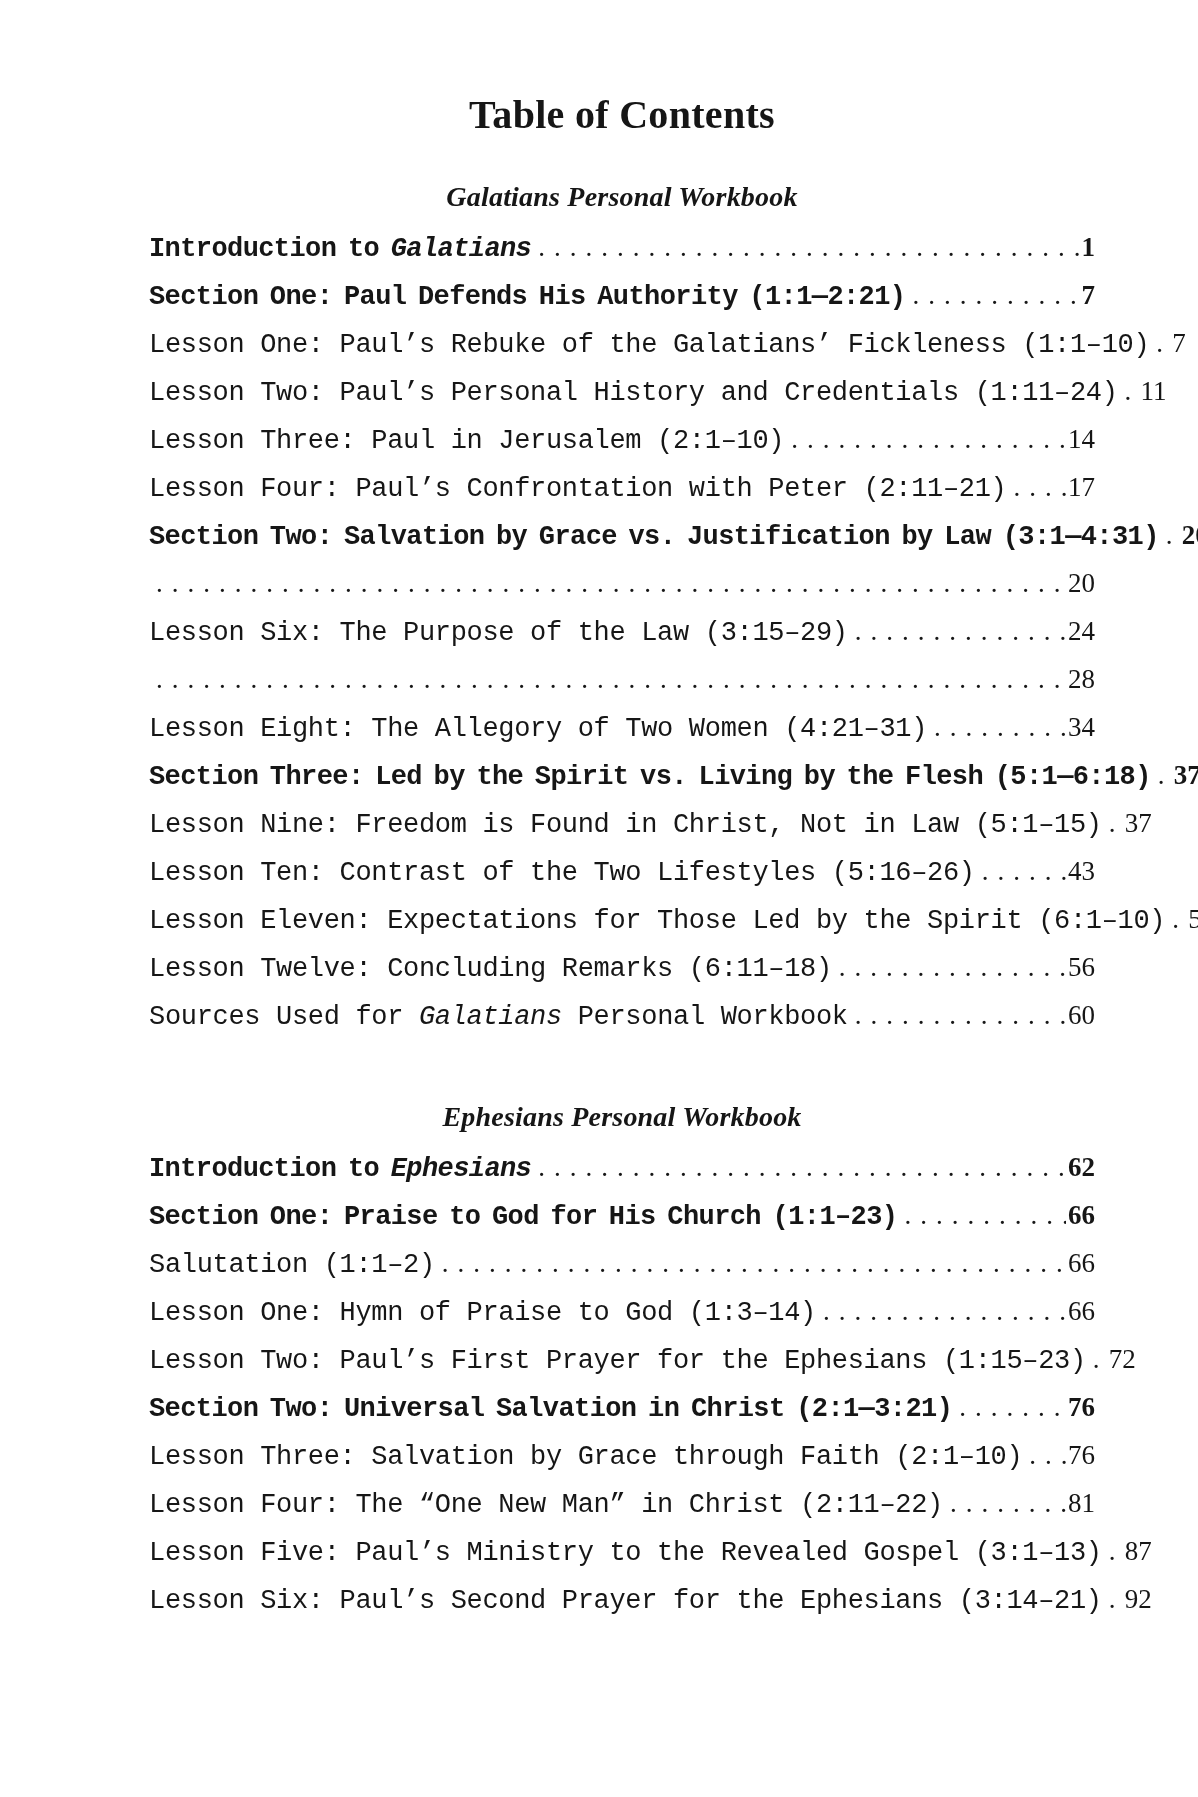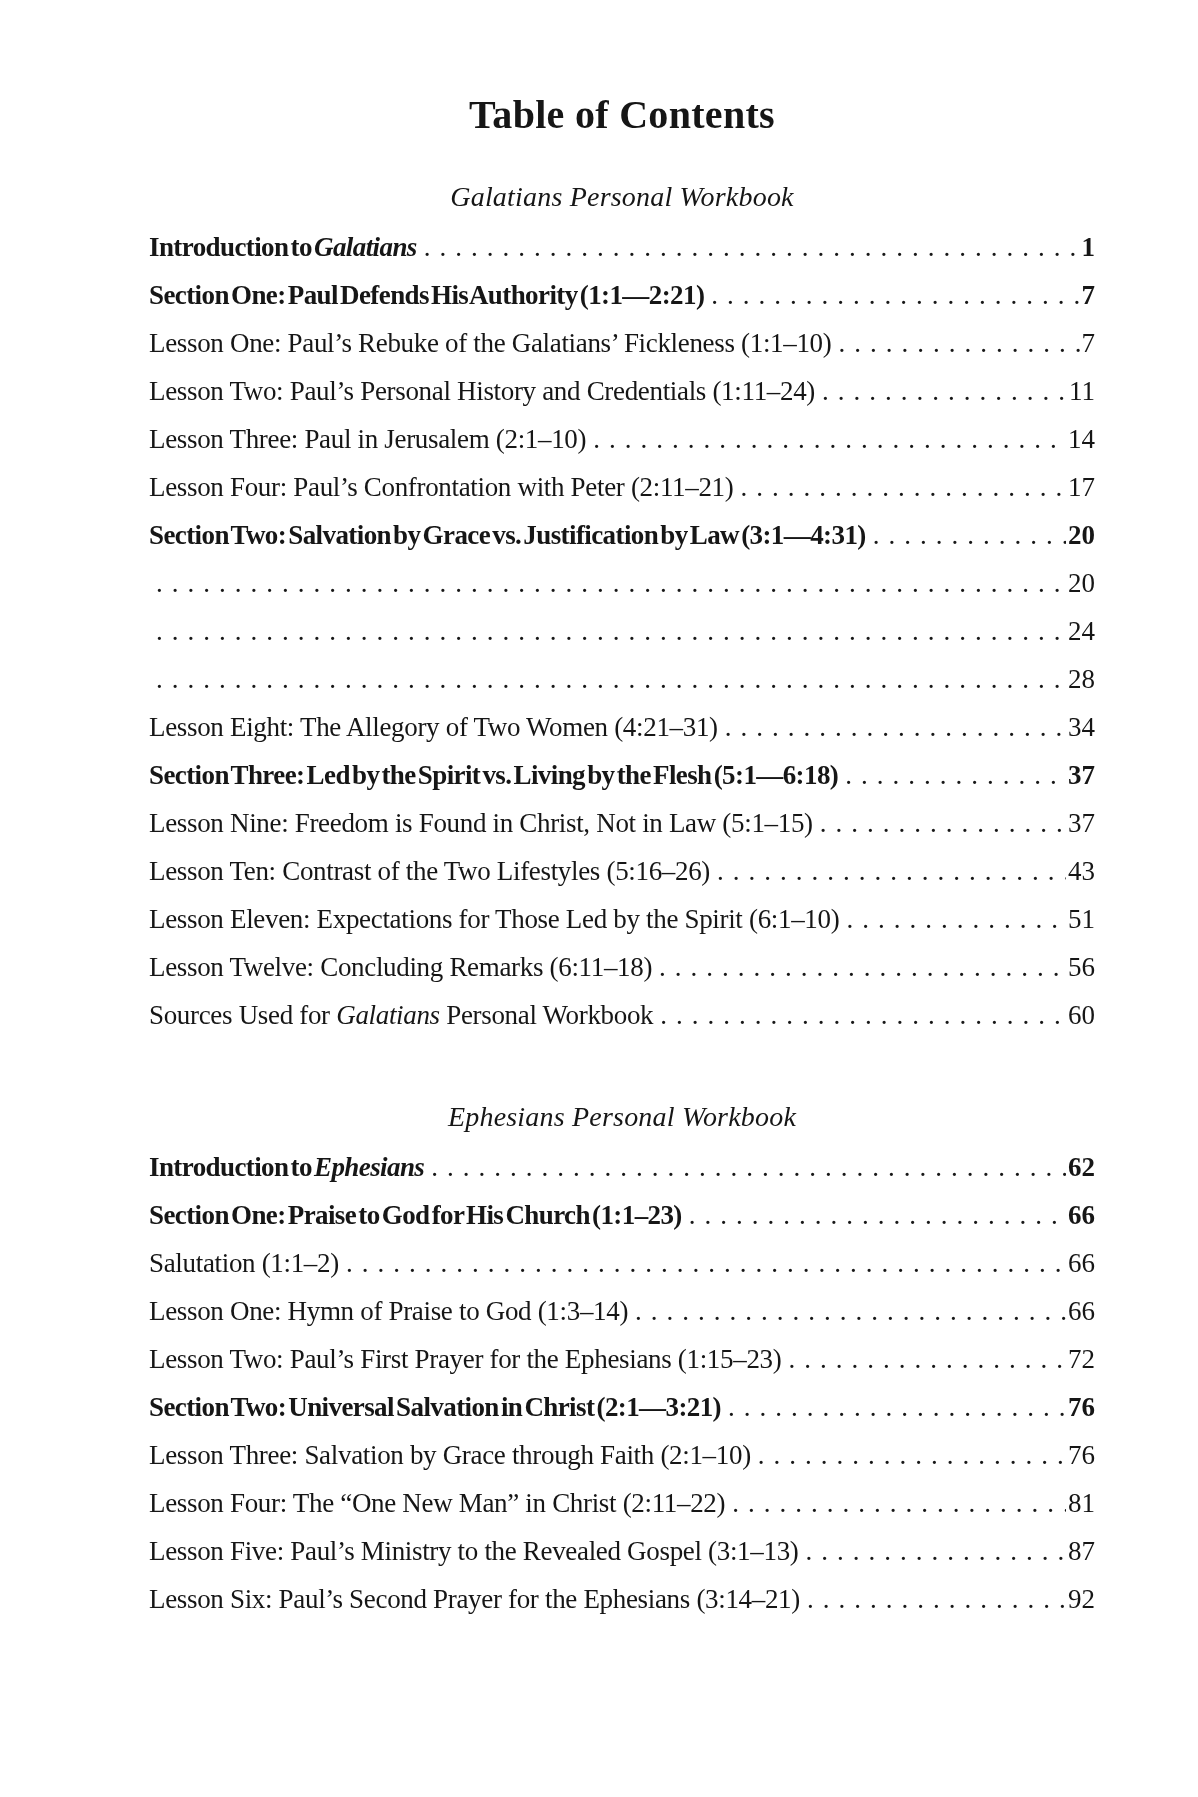--- a/index.html
+++ b/index.html
@@ -23,33 +23,33 @@
     line-height: 48px;
     font-weight: 700;
     text-align: center;
     letter-spacing: 0.3px;
   }
   .toc-section + .toc-section { margin-top: 61px; }
   .group-heading {
     margin: 0 0 9px 0;
     font-size: 28px;
     line-height: 34px;
-    font-weight: 400;
+    font-weight: 700;
     font-style: italic;
     text-align: center;
     letter-spacing: 0.2px;
   }
   .row {
     display: flex;
     align-items: baseline;
     height: 48px;
     line-height: 48px;
     font-size: 27px;
   }
-  .label { white-space: nowrap; letter-spacing: -0.012em; }
+  .label { white-space: nowrap; letter-spacing: -0.012em; font-family: Liberation Mono, monospace; }
   .label em { font-style: italic; }
   .row.bold .label, .row.bold .pagenum { font-weight: 700; }
   .row.bold .label { word-spacing: -4px; letter-spacing: -0.022em; }
   .leader {
     flex: 1 1 auto;
     min-width: 14px;
     overflow: hidden;
     white-space: nowrap;
     padding-left: 7px;
   }
@@ -109,20 +109,21 @@
     <span class="leader"></span>
     <span class="pagenum">20</span>
   </div>
 
   <div class="row">
     <span class="leader"></span>
     <span class="pagenum">20</span>
   </div>
 
   <div class="row">
+    <span class="label"><span class="pre">Lesson Six: The Purpose of the Law (3:15–29)</span><em class="em"></em><span class="post"></span></span>
     <span class="leader"></span>
     <span class="pagenum">24</span>
   </div>
 
   <div class="row">
     <span class="leader"></span>
     <span class="pagenum">28</span>
   </div>
 
   <div class="row">

